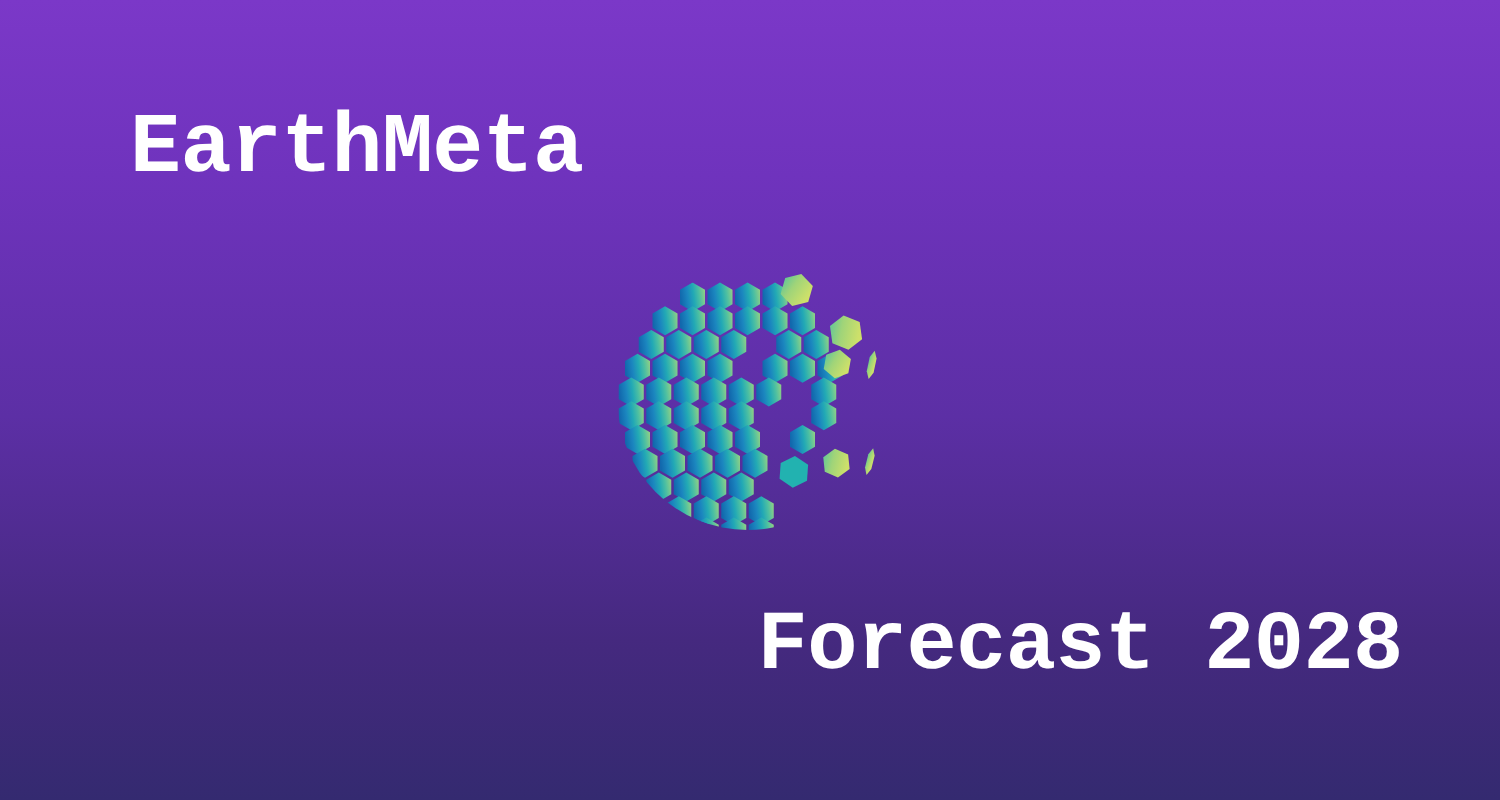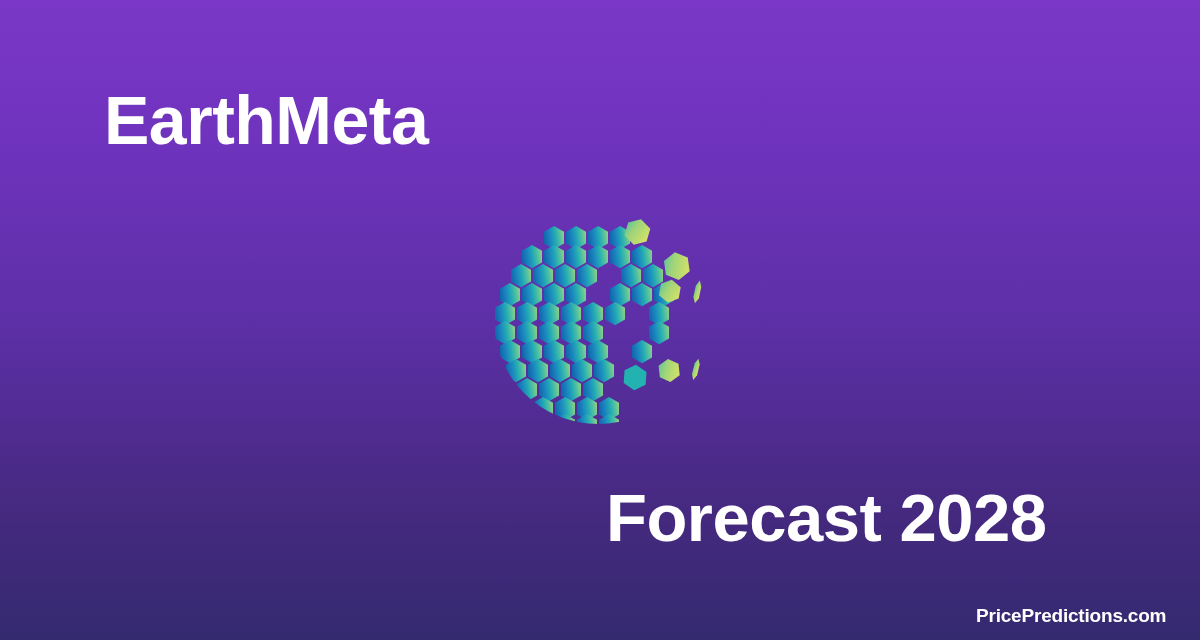--- a/index.html
+++ b/index.html
@@ -11,20 +11,21 @@
     height: 640px;
     overflow: hidden;
     font-family: "Liberation Sans", sans-serif;
   }
   #banner {
     position: relative;
     width: 1200px;
     height: 640px;
     background: linear-gradient(180deg, #7b38c8 0%, #6f33bd 22%, #5c2fa5 52%, #45297f 80%, #342a70 100%);
     overflow: hidden;
+    font-family: Liberation Mono, monospace;
   }
   #coin-title {
     position: absolute;
     left: 104px;
     top: 86px;
     font-size: 68px;
     font-weight: bold;
     color: #ffffff;
     letter-spacing: -0.5px;
     line-height: 1;
@@ -309,15 +310,14 @@
       <g fill="#22b2b0">
         <g transform="translate(133,158) rotate(4) scale(1.1)">
             <use href="#hx"></use>
           </g>
       </g>
     </svg>
   </div>
 
   <div id="forecast-label">Forecast 2028</div>
 
-  <div id="watermark">PricePredictions.com</div>
 
 </div>
 
 </body></html>

